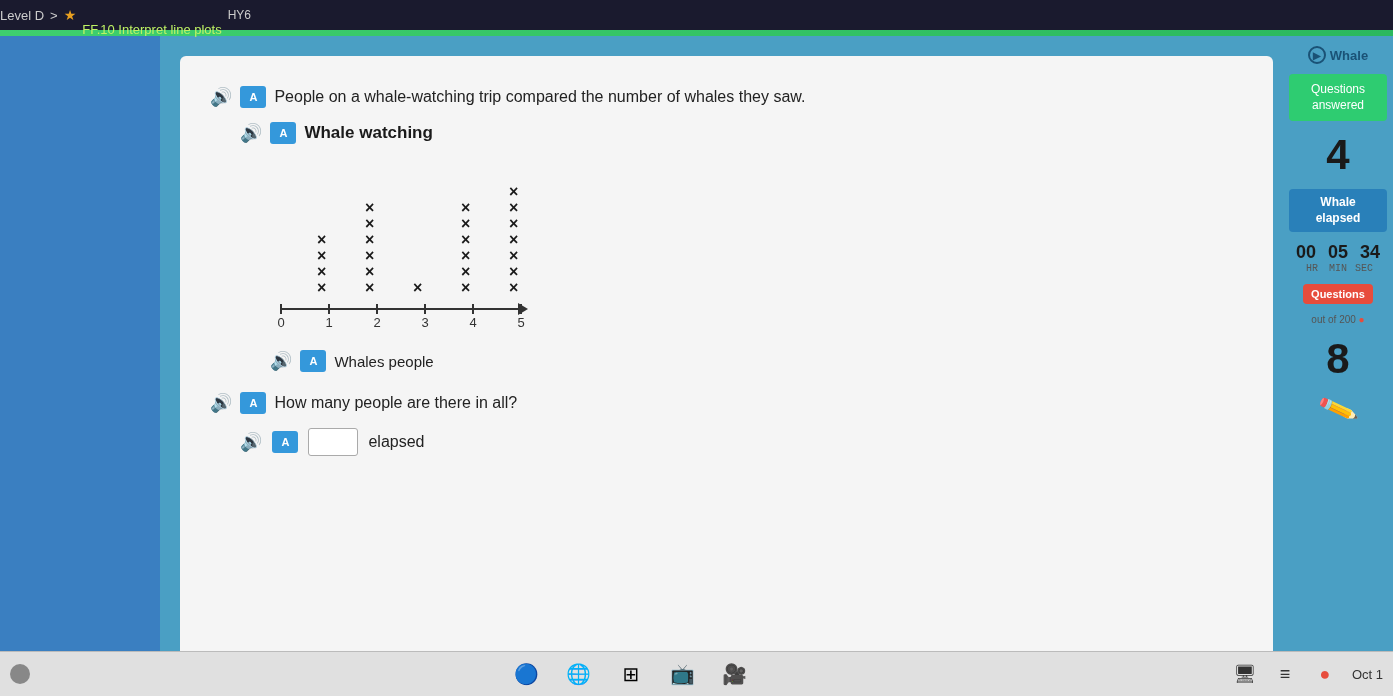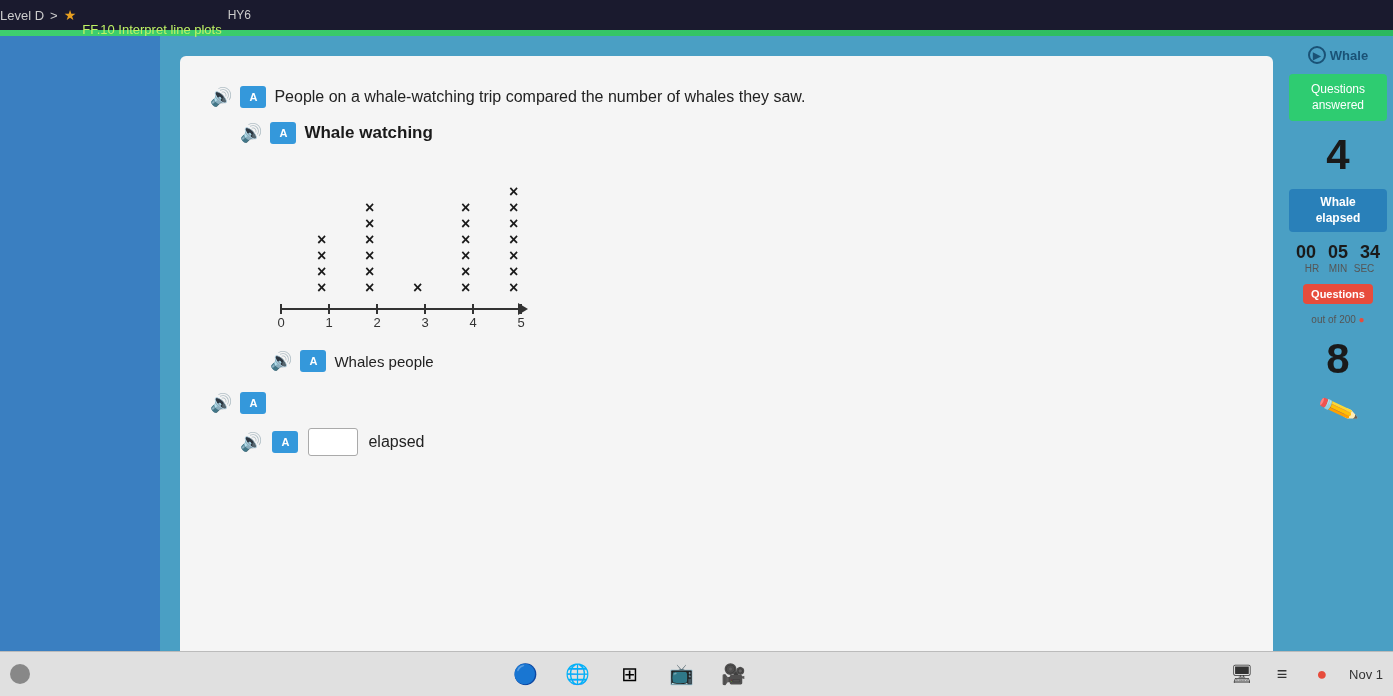--- a/index.html
+++ b/index.html
@@ -145,21 +145,21 @@
       font-size: 18px;
       font-weight: bold;
       color: #1a1a1a;
     }
     .time-labels {
       display: flex;
       gap: 4px;
       font-size: 10px;
       color: #555;
     }
-    .time-labels span { width: 22px; text-align: center; }
+    .time-labels span { width: 22px; text-align: center; font-family: Liberation Mono, monospace; }
 
     .smart-score-btn {
       background: #e74c3c;
       color: white;
       border: none;
       border-radius: 4px;
       padding: 4px 8px;
       font-size: 11px;
       font-weight: bold;
       cursor: pointer;
@@ -475,20 +475,21 @@
     <div class="chart-x-label">
       <button class="audio-btn">🔊</button>
       <button class="translate-btn">A</button>
       <span>Whales people</span>
     </div>
 
     <div class="question-section">
       <div class="problem-text">
         <button class="audio-btn">🔊</button>
         <button class="translate-btn">A</button>
+        <span>How many people are there in all?</span>
       </div>
       <div class="answer-row">
         <button class="audio-btn">🔊</button>
         <button class="translate-btn">A</button>
         <input class="answer-input" type="text" placeholder="" style="">
         <span class="answer-label">elapsed</span>
       </div>
     </div>
   </div>
 
@@ -547,15 +548,15 @@
     <button class="taskbar-icon">🔵</button>
     <button class="taskbar-icon">🌐</button>
     <button class="taskbar-icon">⊞</button>
     <button class="taskbar-icon">📺</button>
     <button class="taskbar-icon">🎥</button>
   </div>
   <div class="taskbar-right">
     <div class="taskbar-right-icon">🖥</div>
     <div class="taskbar-right-icon">≡</div>
     <div class="taskbar-right-icon" style="color:#e74c3c;">●</div>
-    <span>Nov 1</span>
+    <span>Oct 1</span>
   </div>
 </div>
 
 </body></html>

